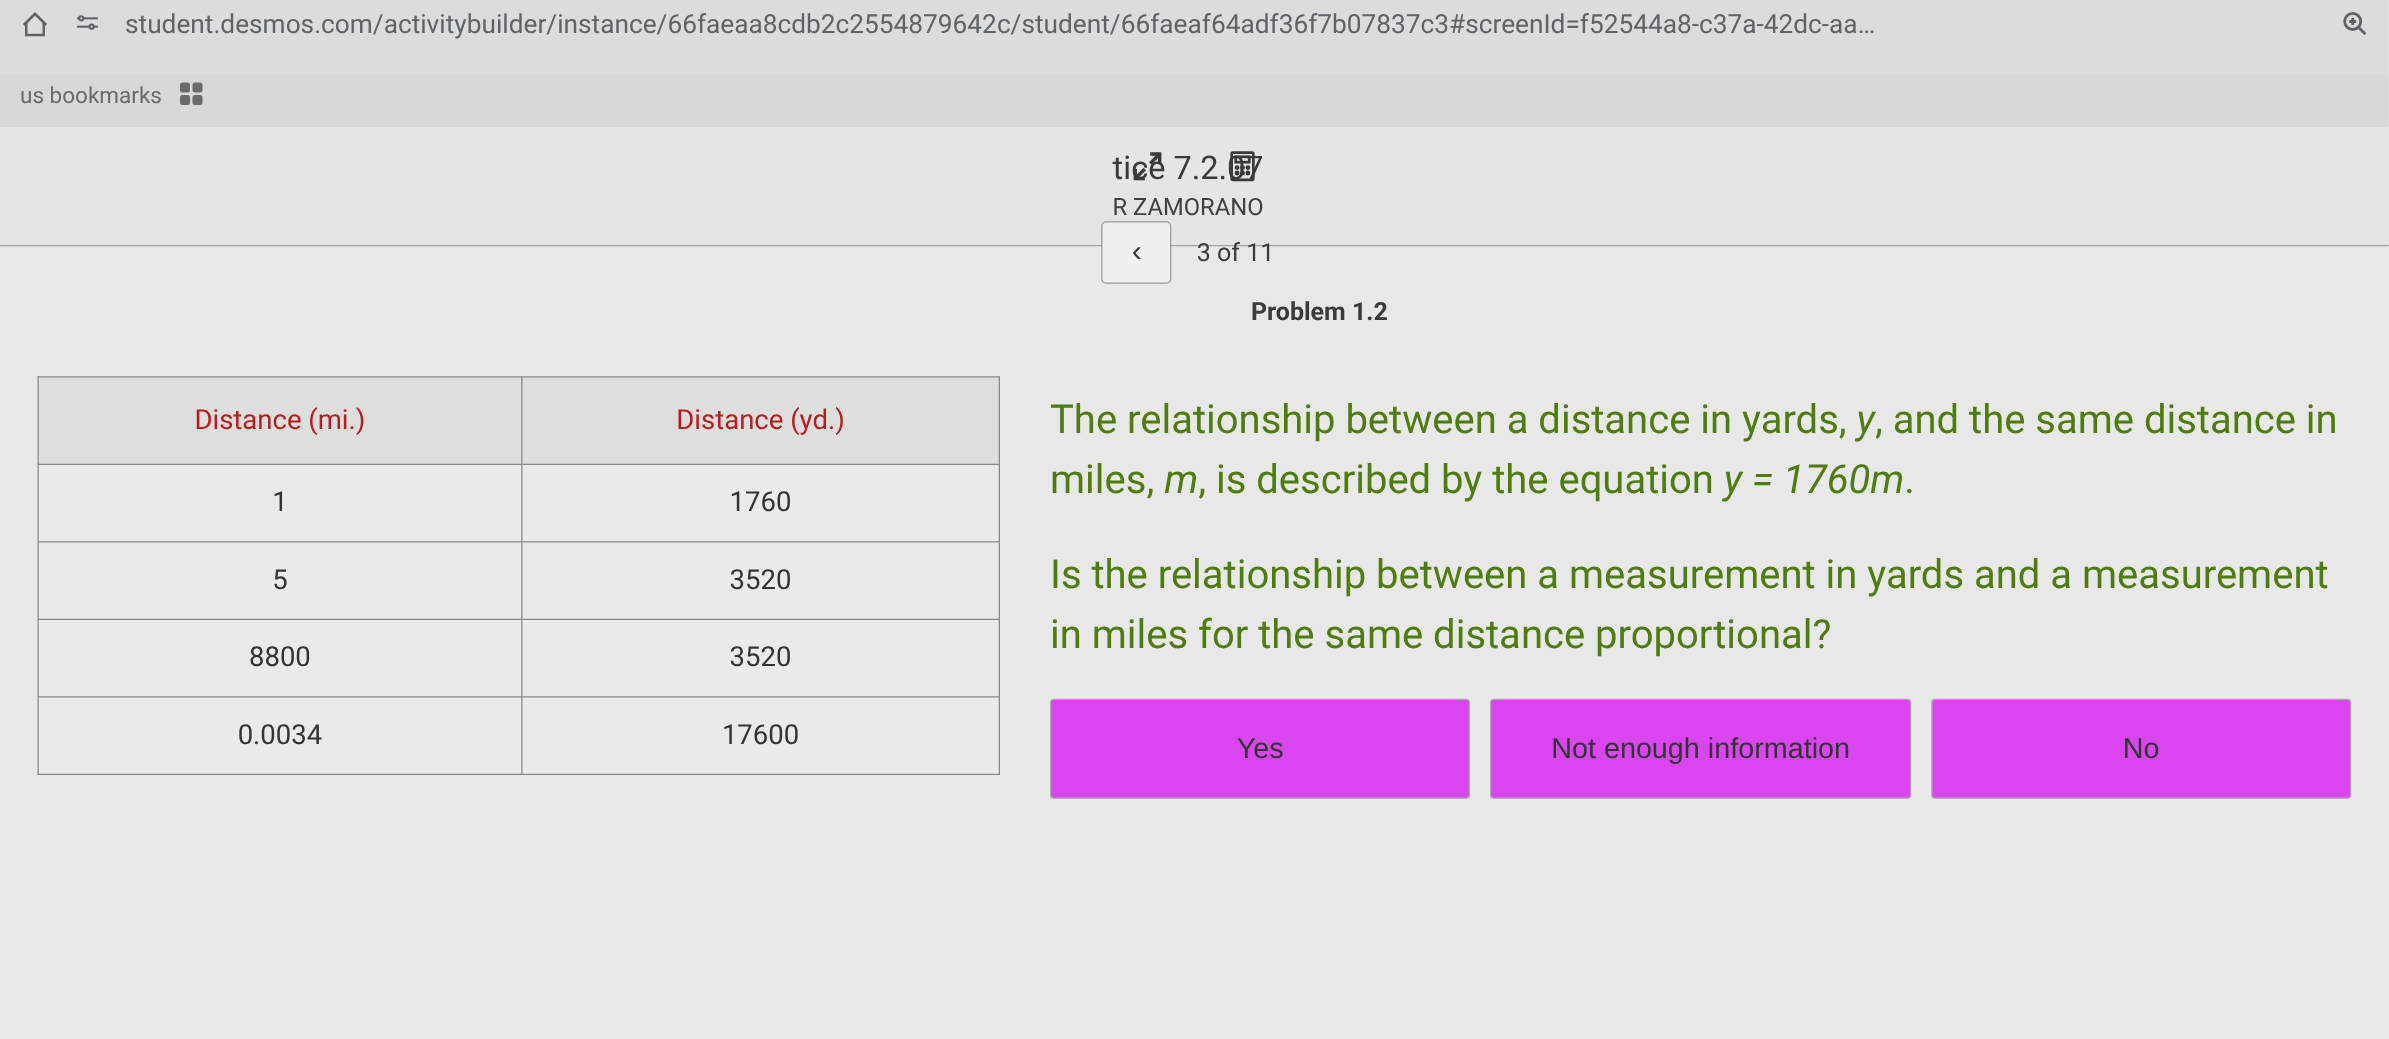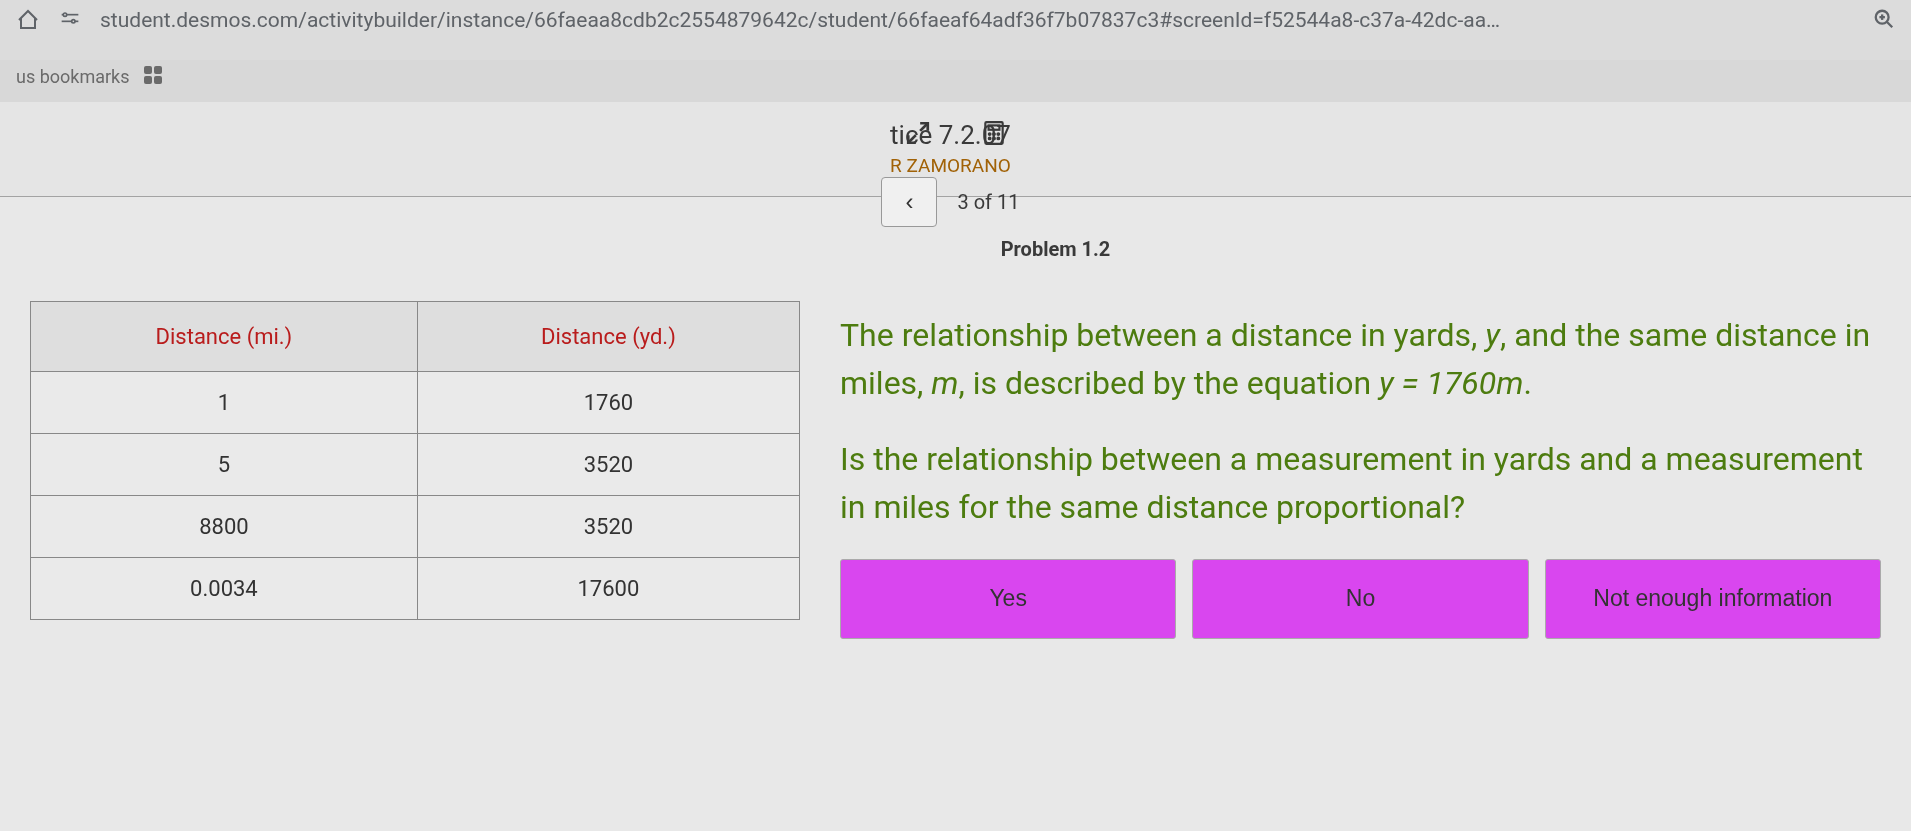--- a/index.html
+++ b/index.html
@@ -76,21 +76,21 @@
     .activity-left {
       flex: 1;
     }
     .activity-title {
       font-size: 26px;
       color: #3a3a3a;
       font-weight: 400;
     }
     .student-name {
       font-size: 19px;
-      color: #a16207;
+      color: #404040;
       margin-top: 4px;
     }
     .activity-center {
       display: flex;
       gap: 50px;
       align-items: center;
       position: absolute;
       left: 50%;
       transform: translateX(-50%);
     }
@@ -289,18 +289,18 @@
       </tbody>
     </table>
 
     <div class="right-panel">
       <p class="problem-text">
         <span>The relationship between a distance in yards, </span><span class="italic">y</span><span>, and the same distance in miles, </span><span class="italic">m</span><span>, is described by the equation </span><span class="italic">y = 1760m</span><span>.</span>
       </p>
       <p class="problem-text">Is the relationship between a measurement in yards and a measurement in miles for the same distance proportional?</p>
       <div class="answer-buttons">
         <button class="answer-btn">Yes</button>
+        <button class="answer-btn two-line">Not enough information</button>
         <button class="answer-btn">No</button>
-        <button class="answer-btn two-line">Not enough information</button>
       </div>
     </div>
   </div>
 </div>
 
 </body></html>

